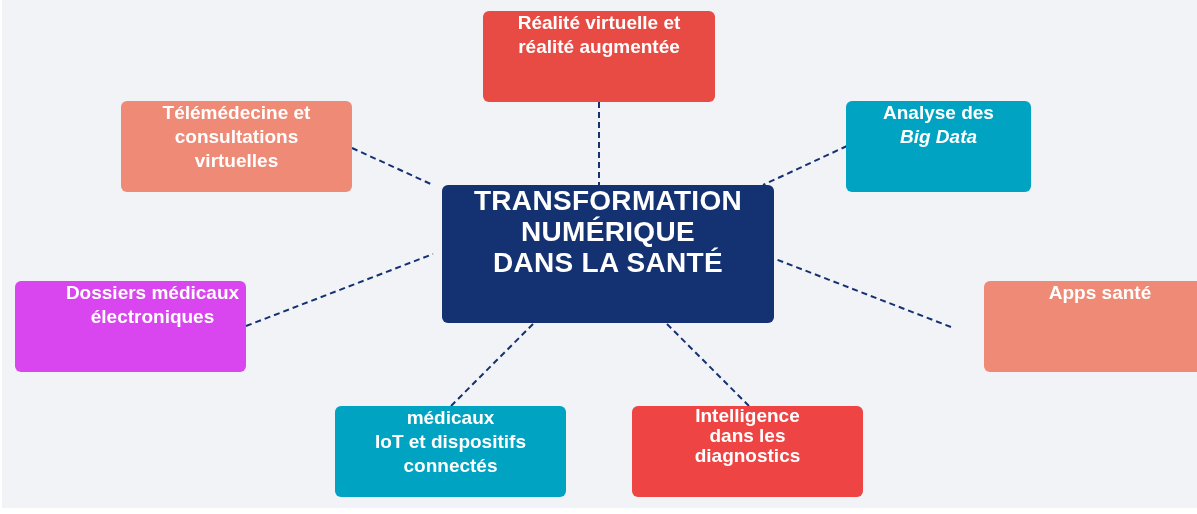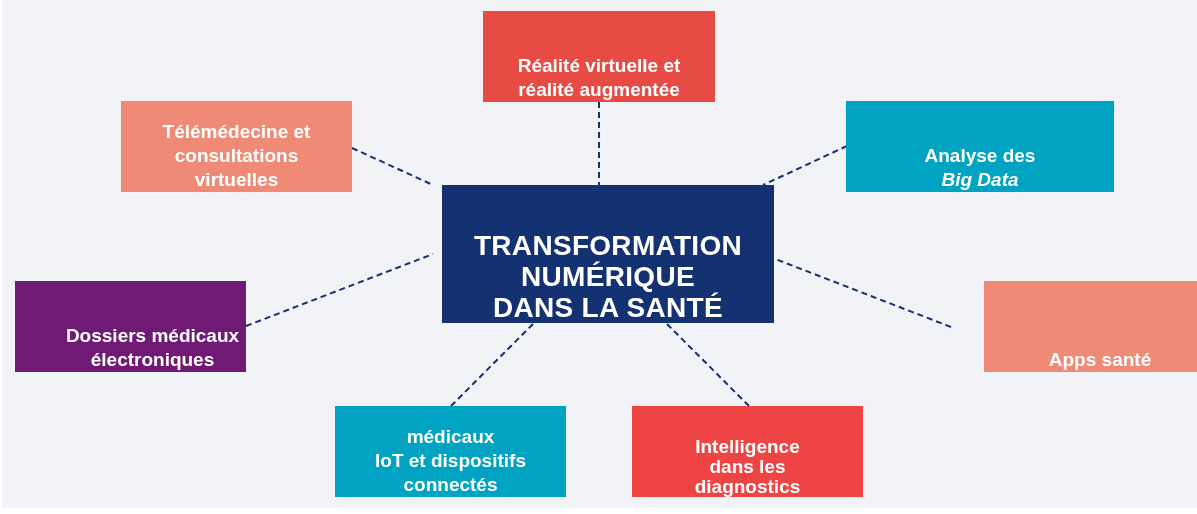--- a/index.html
+++ b/index.html
@@ -1,21 +1,21 @@
 <!DOCTYPE html>
 <html><head>
 <meta charset="utf-8">
 <style>
   html, body { margin: 0; padding: 0; background: #ffffff; }
   body { width: 1197px; height: 514px; position: relative; overflow: hidden;
          font-family: "Liberation Sans", "DejaVu Sans", sans-serif; }
   .canvas { position: absolute; left: 2px; top: 0; width: 1195px; height: 508px; background: #f2f3f7; }
   svg.links { position: absolute; left: 0; top: 0; width: 1197px; height: 514px; }
-  .node { position: absolute; display: flex; align-items: flex-end; justify-content: center;
-          text-align: center; color: #ffffff; font-weight: bold; box-sizing: border-box; }
+  .node { position: absolute; display: flex; align-items: flex-start; justify-content: center;
+          text-align: center; color: #ffffff; font-weight: bold; box-sizing: border-box; border-radius: 6px; }
   .node span { display: block; }
   .center { background: #143172; font-size: 28px; line-height: 31px; letter-spacing: 0.3px; margin-left: 9px; }
   .sat { font-size: 19px; line-height: 24px; }
   .sat.tight { line-height: 20px; }
   .it { font-style: italic; }
 </style>
 </head>
 <body>
 
 <div class="canvas"></div>
@@ -48,28 +48,28 @@
 </div>
 
 <div class="node sat" style="left:121px; top:101px; width:231px; height:91px; background:#ee8a76;">
   <div>
     <span>Télémédecine et</span>
     <span>consultations</span>
     <span>virtuelles</span>
   </div>
 </div>
 
-<div class="node sat" style="left:846px; top:101px; width:268px; height:91px; background:#00a3c1;">
+<div class="node sat" style="left:846px; top:101px; width:185px; height:91px; background:#00a3c1;">
   <div>
     <span>Analyse des</span>
     <span class="it">Big Data</span>
   </div>
 </div>
 
-<div class="node sat" style="left:15px; top:281px; width:231px; height:91px; background:#701a75;padding-left:44px;">
+<div class="node sat" style="left:15px; top:281px; width:231px; height:91px; background:#d946ef;padding-left:44px;">
   <div>
     <span>Dossiers médicaux</span>
     <span>électroniques</span>
   </div>
 </div>
 
 <div class="node sat" style="left:951px; top:281px; width:232px; height:91px; background:#ee8a76;margin-left:33px;">
   <div>
     <span>Apps santé</span>
   </div>

